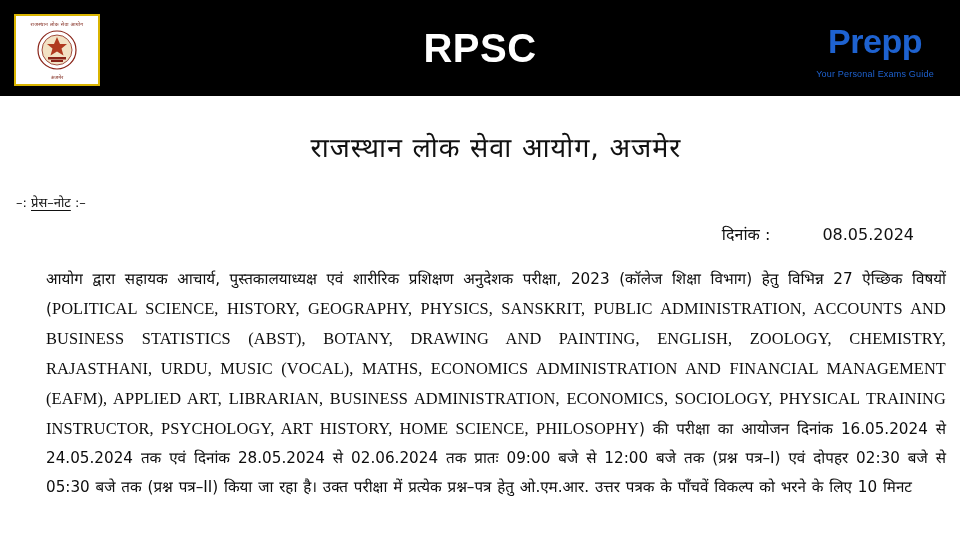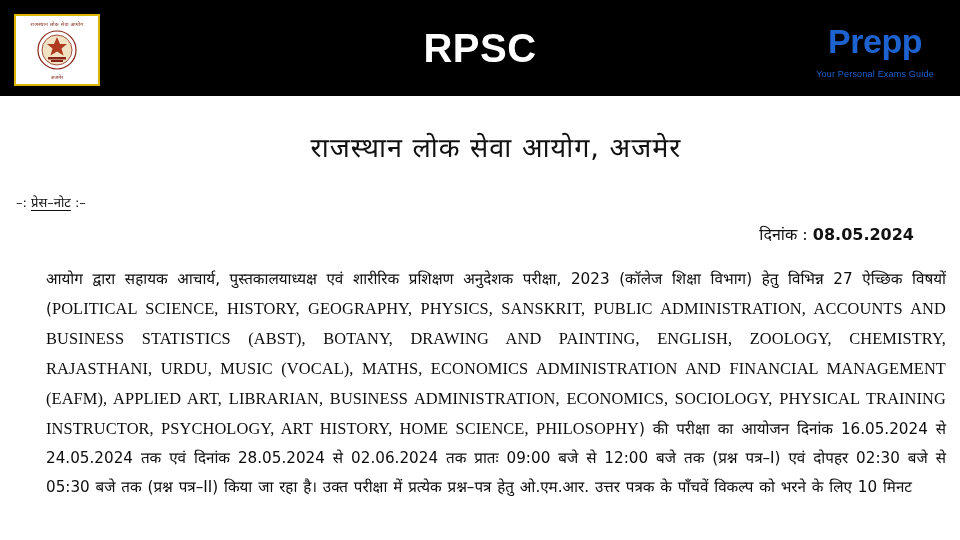--- a/index.html
+++ b/index.html
@@ -157,21 +157,22 @@
   }
   .doc-date {
     margin-top: 12px;
     padding-right: 62px;
     text-align: right;
     font-size: 16px;
     color: #111111;
     font-family: "DejaVu Sans", sans-serif;
   }
   .doc-date b {
-    font-weight: bold;
+    font-weight: normal;
+    margin-left: 47px;
   }
   .doc-para {
     margin: 20px 30px 0 30px;
     font-size: 15.2px;
     line-height: 29px;
     color: #0d0d0d;
     text-align: justify;
     font-family: "DejaVu Sans", sans-serif;
     word-spacing: 1px;
   }

